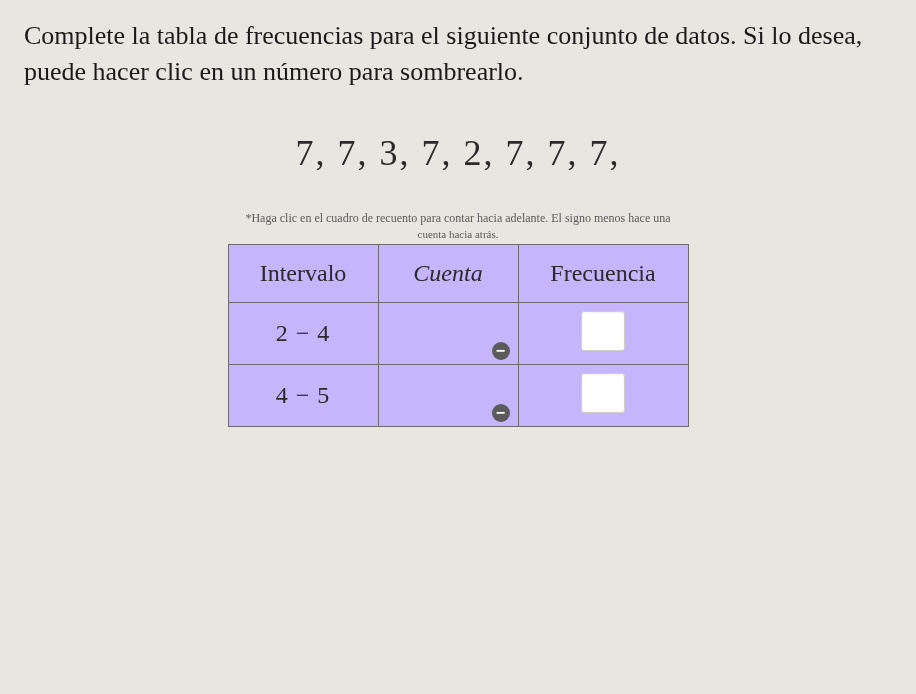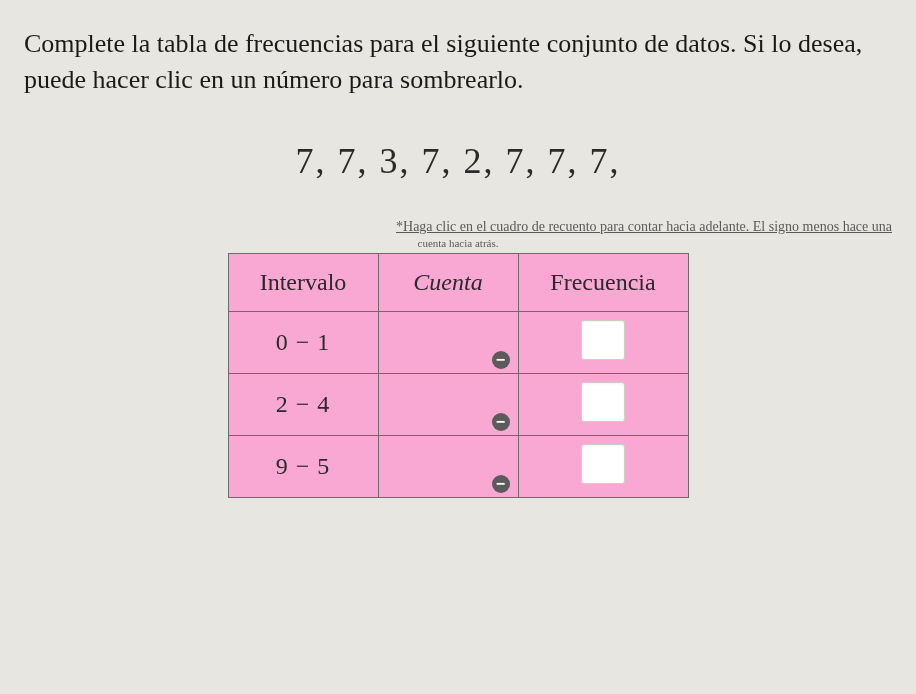--- a/index.html
+++ b/index.html
@@ -13,50 +13,48 @@
       width: 916px;
       height: 694px;
       padding: 18px 24px;
       color: #2a2a2a;
     }
     .instructions {
       font-size: 26px;
       line-height: 1.4;
       margin-bottom: 28px;
       color: #1a1a1a;
-      margin-top: 8px;
     }
     .data-block {
       text-align: center;
       font-size: 36px;
       line-height: 1.9;
       margin-bottom: 24px;
       font-family: Georgia, serif;
       letter-spacing: 2px;
     }
     .data-line {
       display: block;
     }
     .footnote {
-      font-size: 14px;
+      font-size: 12px;
       color: #5a5a5a;
-      text-align: right;
+      text-align: center;
       margin-bottom: 2px;
-      text-decoration: underline;
     }
     .footnote-sub {
       font-size: 11px;
       color: #5a5a5a;
       text-align: center;
       margin-bottom: 4px;
     }
     .freq-table {
       border-collapse: collapse;
       margin: 0 auto;
-      background: #f9a8d4;
+      background: #c4b5fd;
       padding-left: 21px;
     }
     .freq-table th,
     .freq-table td {
       border: 1.5px solid #6b6b6b;
       padding: 0;
       text-align: center;
       vertical-align: middle;
     }
     .freq-table th {
@@ -122,39 +120,30 @@
 <table class="freq-table">
   <thead>
     <tr>
       <th class="col-interval">Intervalo</th>
       <th class="col-count">Cuenta</th>
       <th class="col-freq">Frecuencia</th>
     </tr>
   </thead>
   <tbody>
     <tr>
-      <td class="interval-cell">0 − 1</td>
-      <td class="count-cell">
-        <span class="minus-btn">−</span>
-      </td>
-      <td>
-        <span class="freq-input-box"></span>
-      </td>
-    </tr>
-    <tr>
       <td class="interval-cell">2 − 4</td>
       <td class="count-cell">
         <span class="minus-btn">−</span>
       </td>
       <td>
         <span class="freq-input-box"></span>
       </td>
     </tr>
     <tr>
-      <td class="interval-cell">9 − 5</td>
+      <td class="interval-cell">4 − 5</td>
       <td class="count-cell">
         <span class="minus-btn">−</span>
       </td>
       <td>
         <span class="freq-input-box"></span>
       </td>
     </tr>
   </tbody>
 </table>
 

